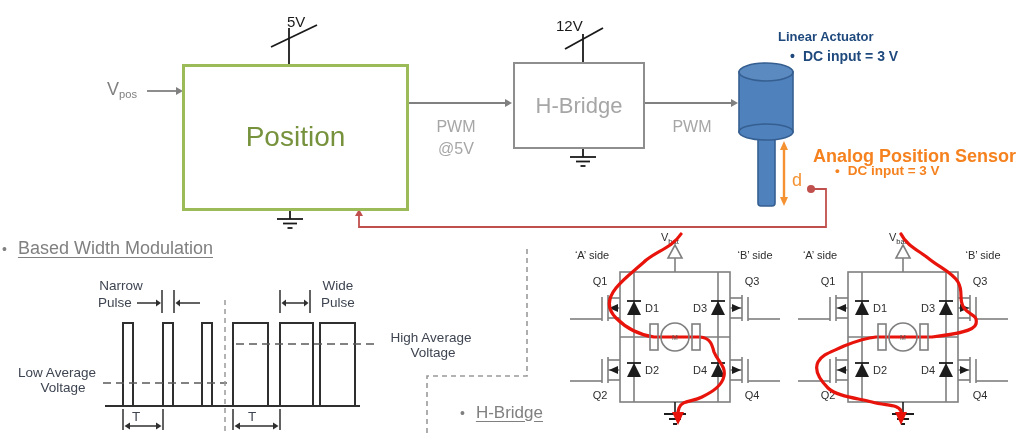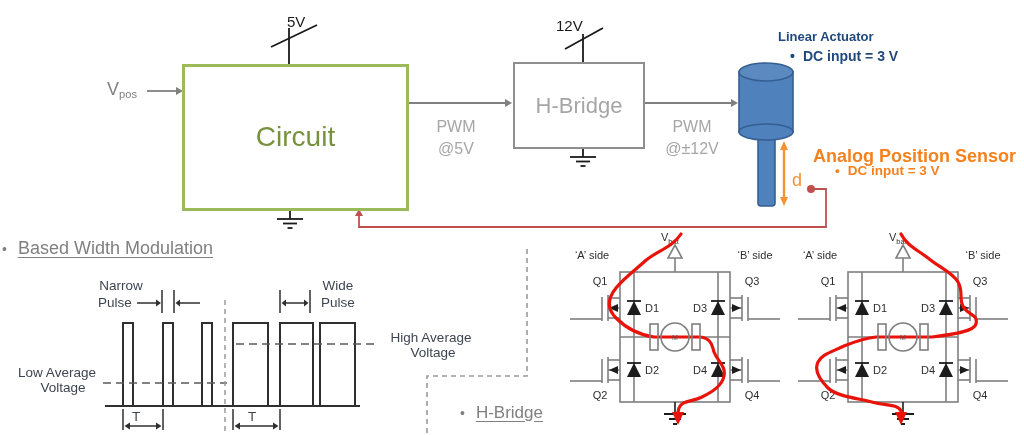--- a/index.html
+++ b/index.html
@@ -292,35 +292,34 @@
 
   <div class="abs plainlbl" style="left:251px;top:13px;margin-left:36px;">5V</div>
   <div class="abs plainlbl" style="left:556px;top:17px;">12V</div>
 
   <div class="abs graylbl" style="left:107px;top:79px;">
     <span>V</span><sub class="sub">pos</sub>
   </div>
 
   <div class="abs opamp-box">
     <div>
-      <div>Circuit</div>
+      <div>Position</div>
     </div>
   </div>
 
   <div class="abs hb-box">
     <div>H-Bridge</div>
   </div>
 
   <div class="abs pwmlbl" style="left:420px;top:116px;width:72px;">
     <div>PWM</div>
       <div>@5V</div>
   </div>
   <div class="abs pwmlbl" style="left:650px;top:116px;width:84px;">
     <div>PWM</div>
-      <div>@±12V</div>
   </div>
 
   <div class="abs navytxt" style="left:778px;top:29px;font-size:13px;">Linear Actuator</div>
   <div class="abs navytxt dc-row" style="left:790px;top:48px;font-size:14px;">
     <span>•</span>
     <span>DC input = 3 V</span>
   </div>
 
   <div class="abs orangetxt" style="left:813px;top:146px;font-size:18px;">Analog Position Sensor</div>
   <div class="abs orangetxt dc-row" style="left:835px;top:163px;font-size:13.5px;">

